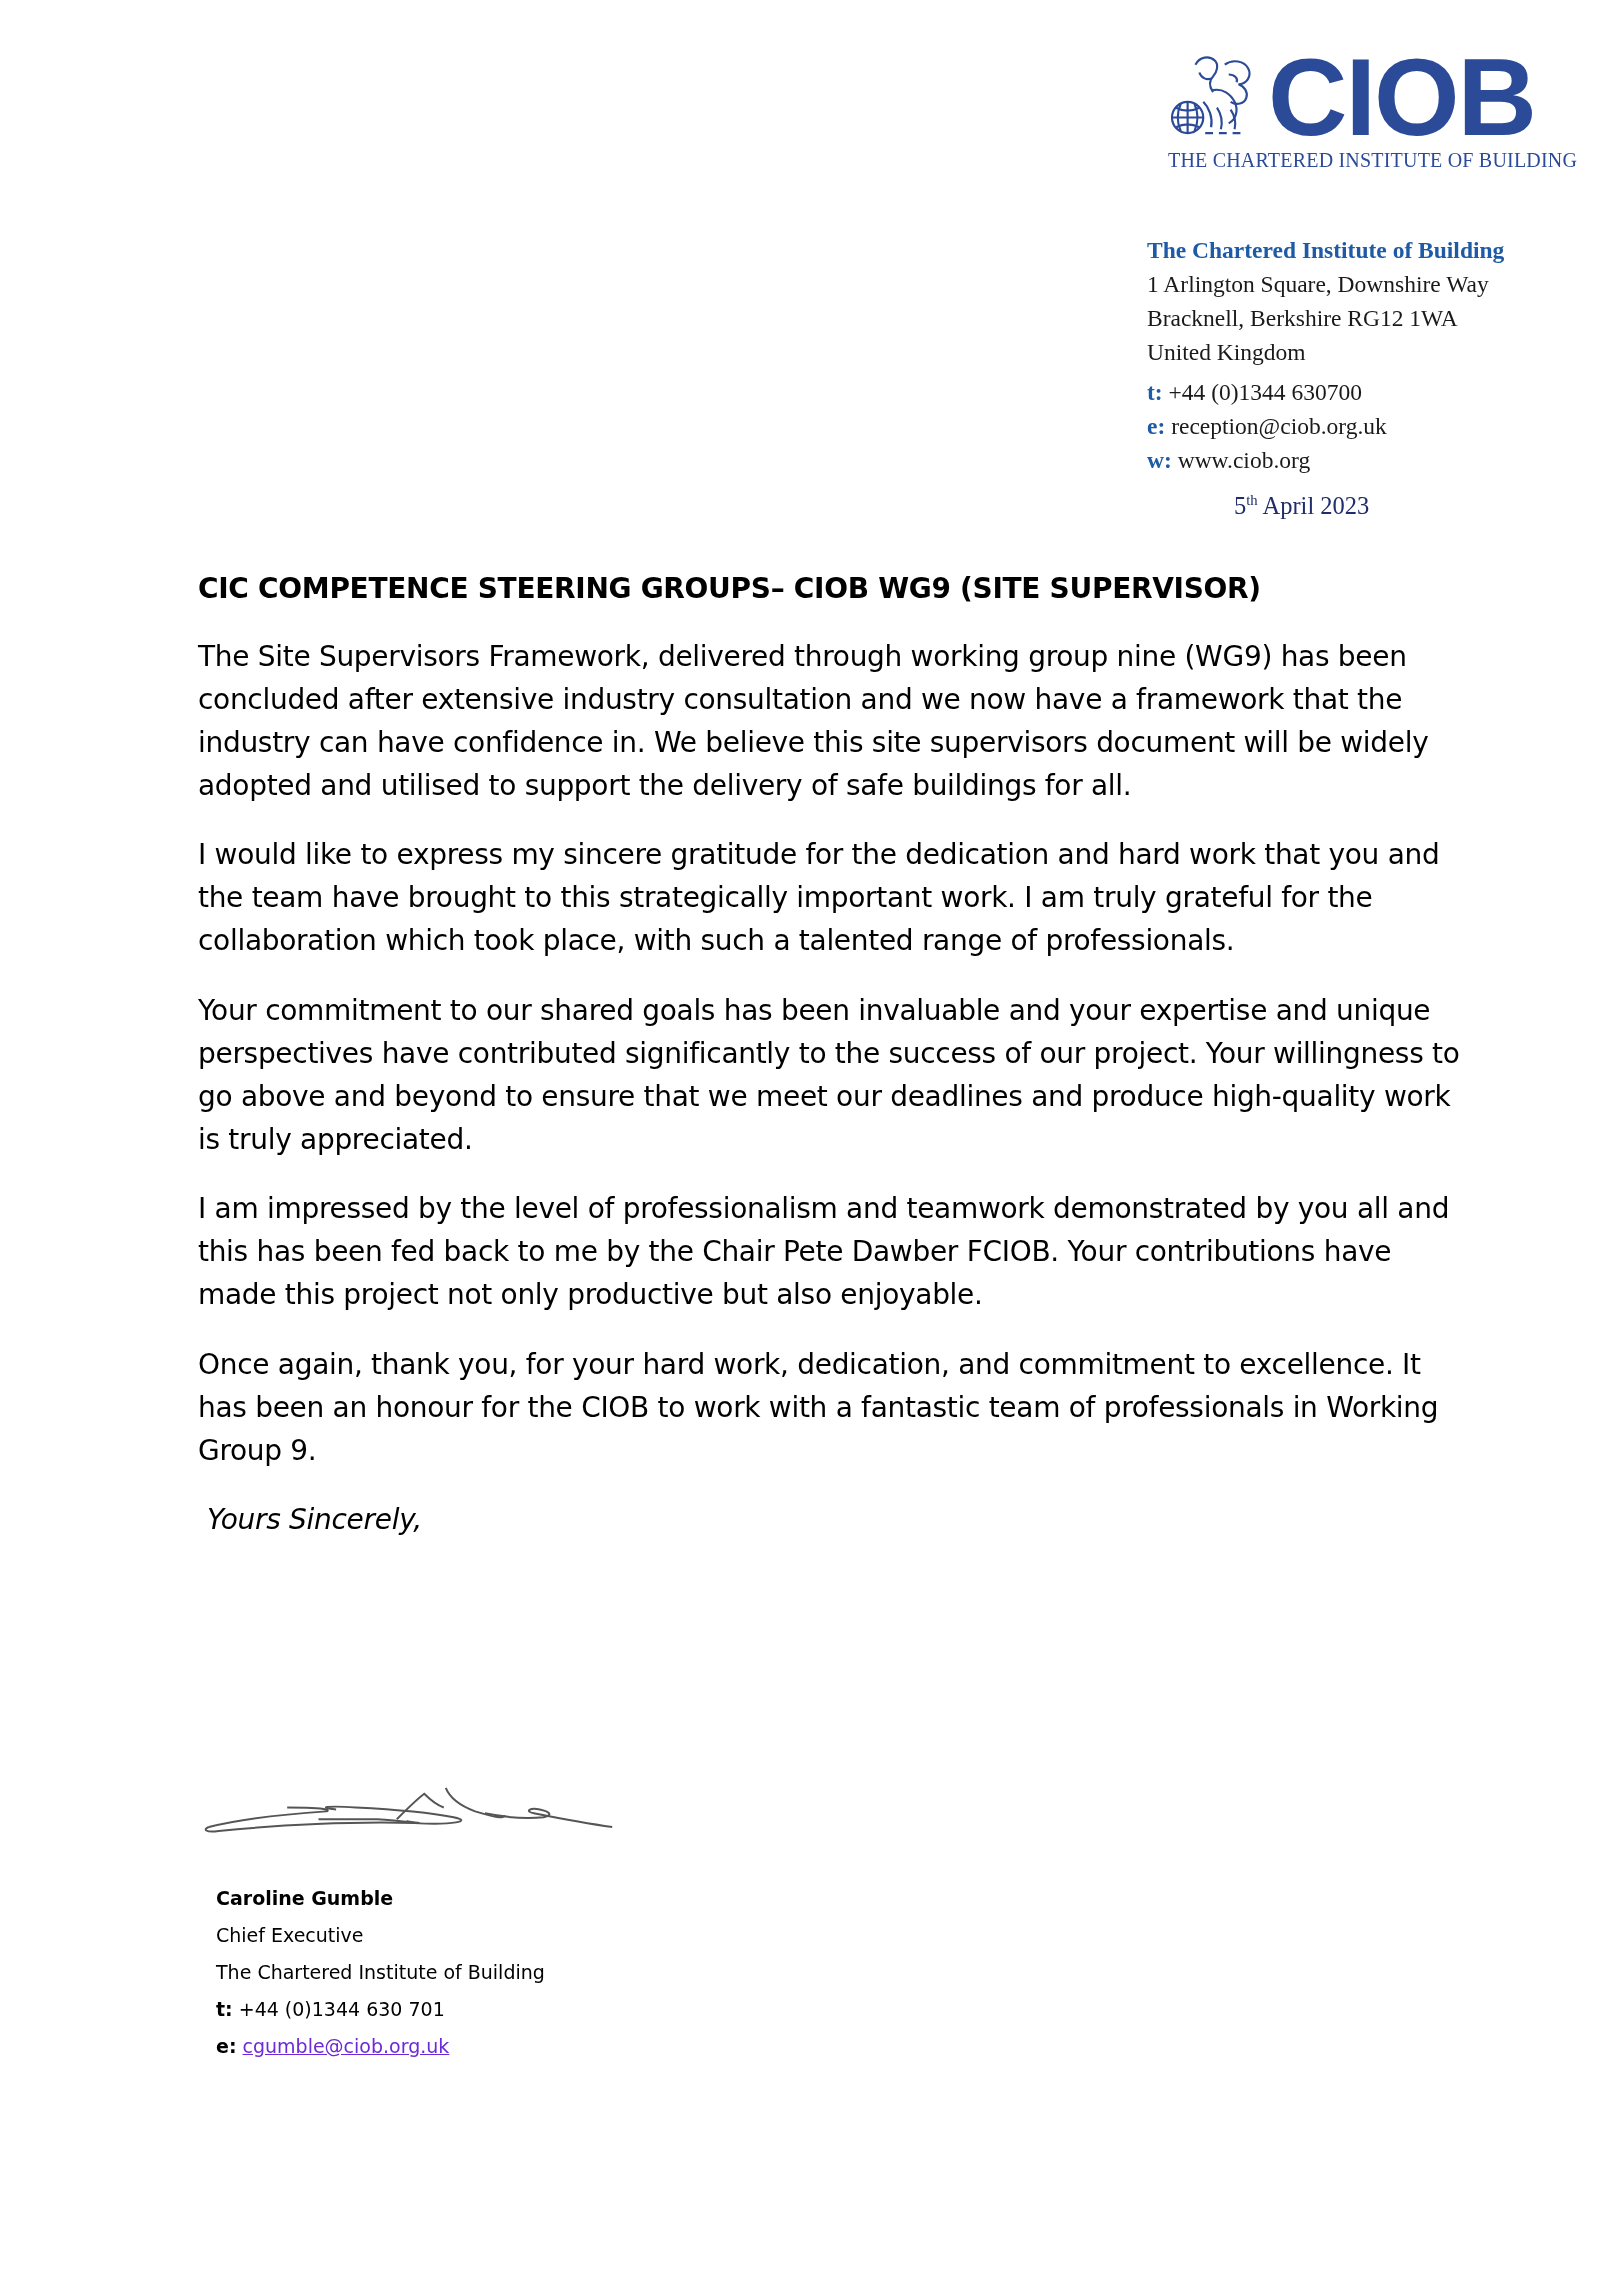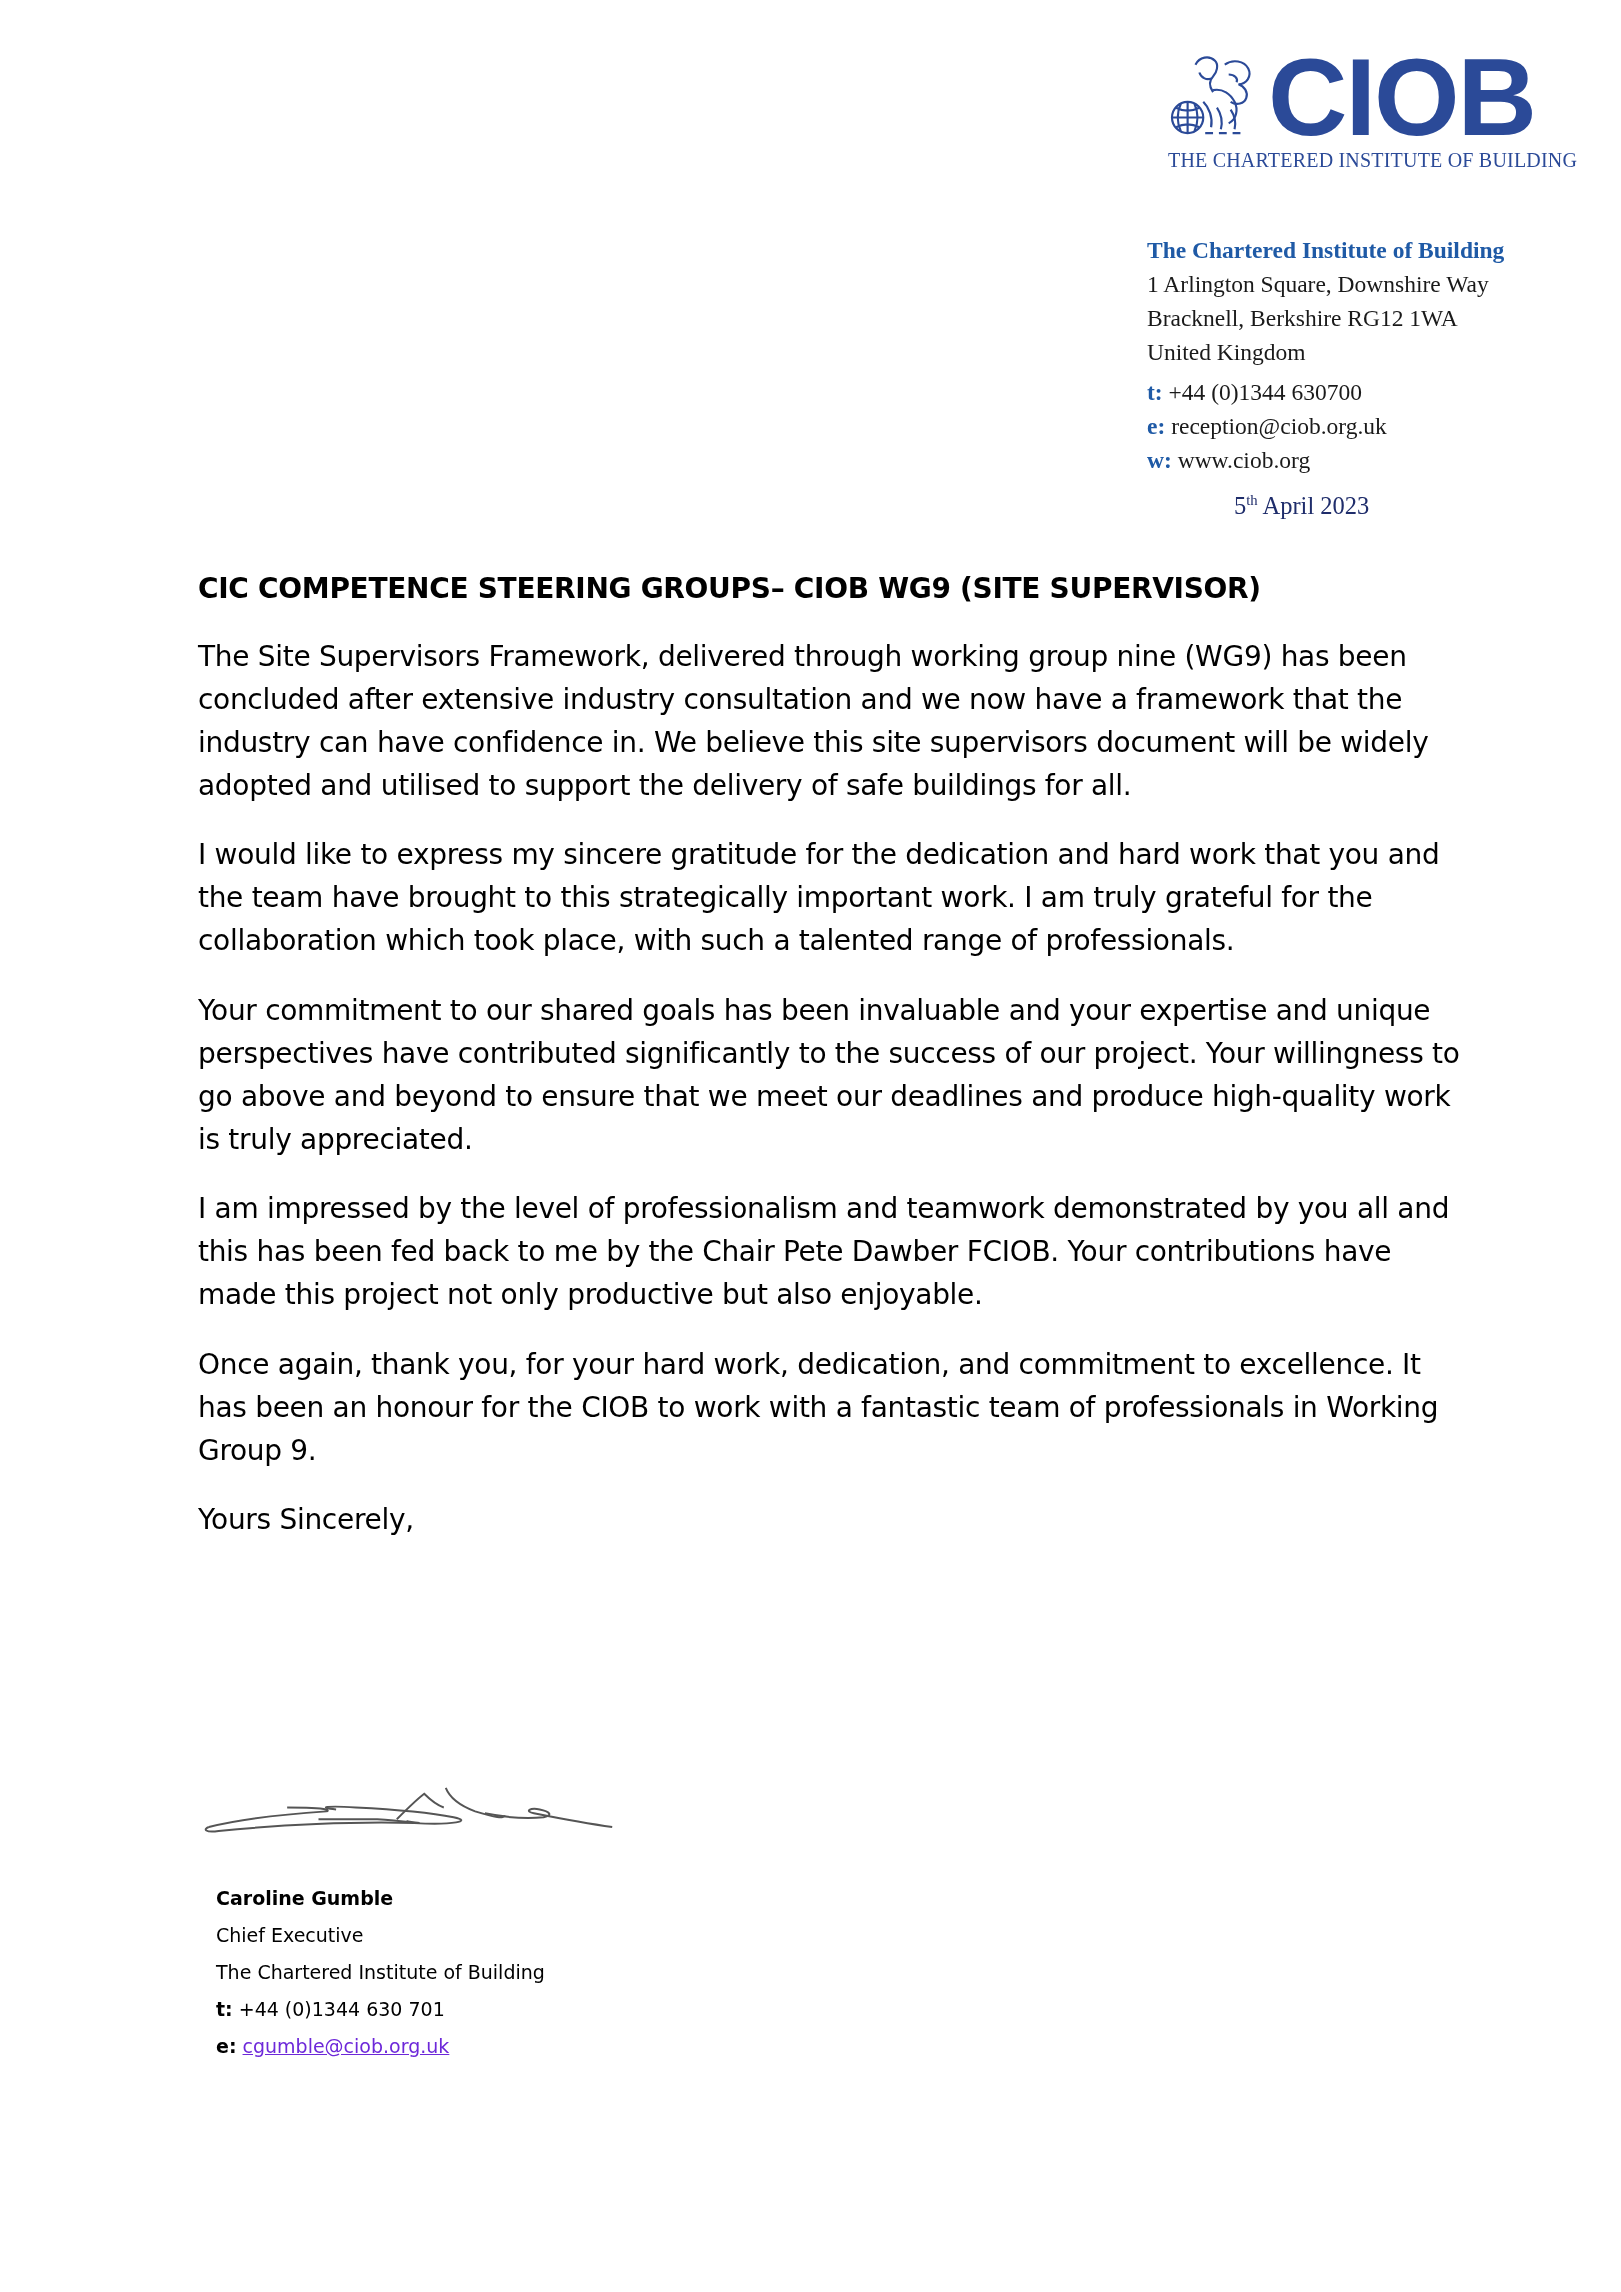--- a/index.html
+++ b/index.html
@@ -11,21 +11,21 @@
   .addr { position:absolute; left:1147px; top:233px; font-family:"Liberation Serif", serif; font-size:23.5px; line-height:34px; color:#1a1a1a; }
   .addr .org { color:#1f5aa6; font-weight:bold; }
   .addr .lbl { color:#1f5aa6; font-weight:bold; }
   .addr .gap { height:5.9px; }
   .date { position:absolute; left:1234px; top:492px; font-family:Liberation Serif, serif; font-size:24.5px; color:#1f2d6b; }
   .date sup { font-size:14.7px; }
   .content { position:absolute; left:198px; top:567px; width:1264px; font-size:28px; line-height:43px; letter-spacing:-0.3px; }
   .heading { font-weight:bold; margin:0 0 24.5px 0; }
   .salut { margin:0 0 26.5px 0; }
   .para { margin:0 0 26.5px 0; }
-  .closing { margin:0; }
+  .closing { margin:9px;font-style:italic; }
   .sig { position:absolute; left:201px; top:1776px; width:421px; height:59px; }
   .sigblock { position:absolute; left:216px; top:1880px; font-size:19px; line-height:37px; }
   .sigblock .name { font-weight:bold; }
   .sigblock b { font-weight:bold; }
   .sigblock a { color:#6d28d9; text-decoration:underline; }
 </style>
 </head>
 <body>
 
 <div class="logo">

